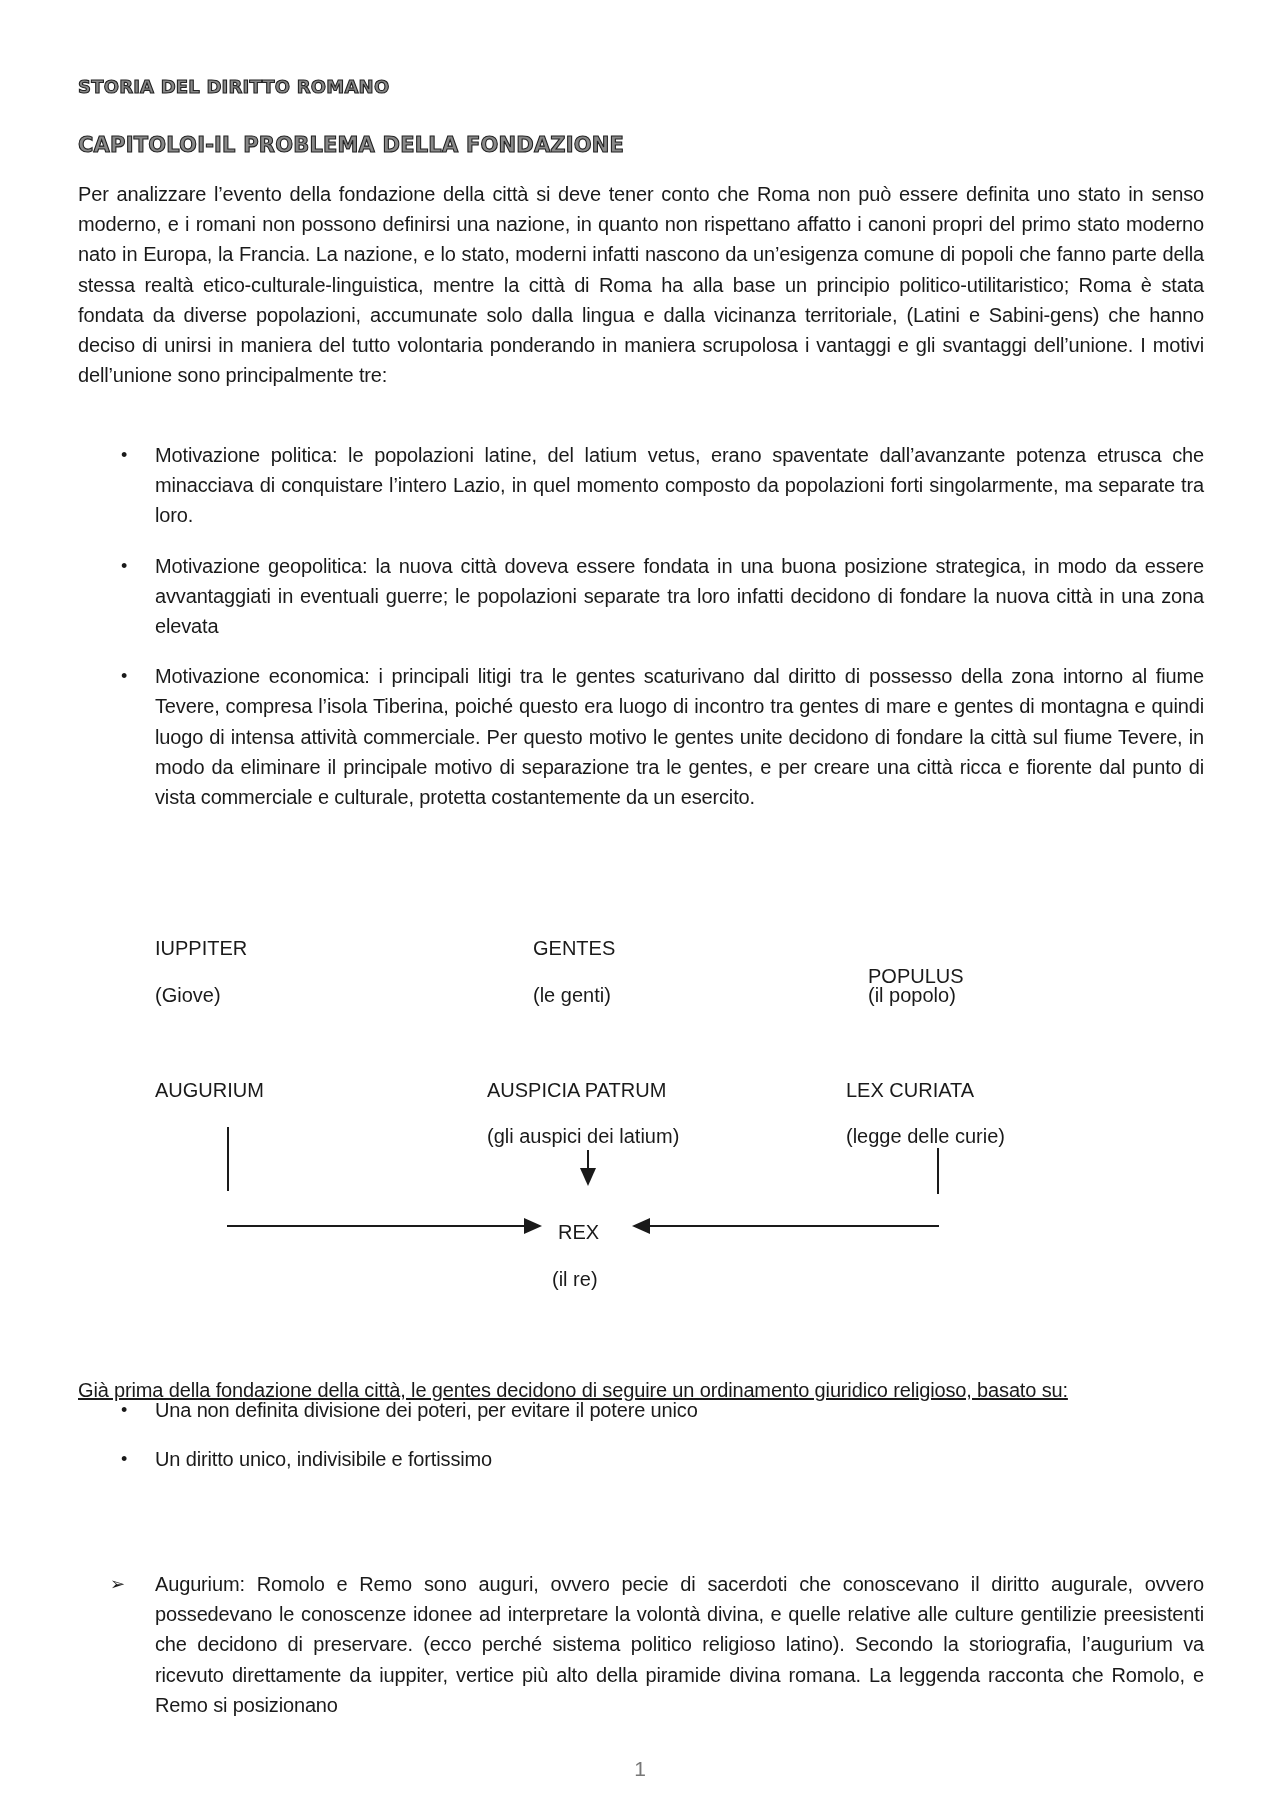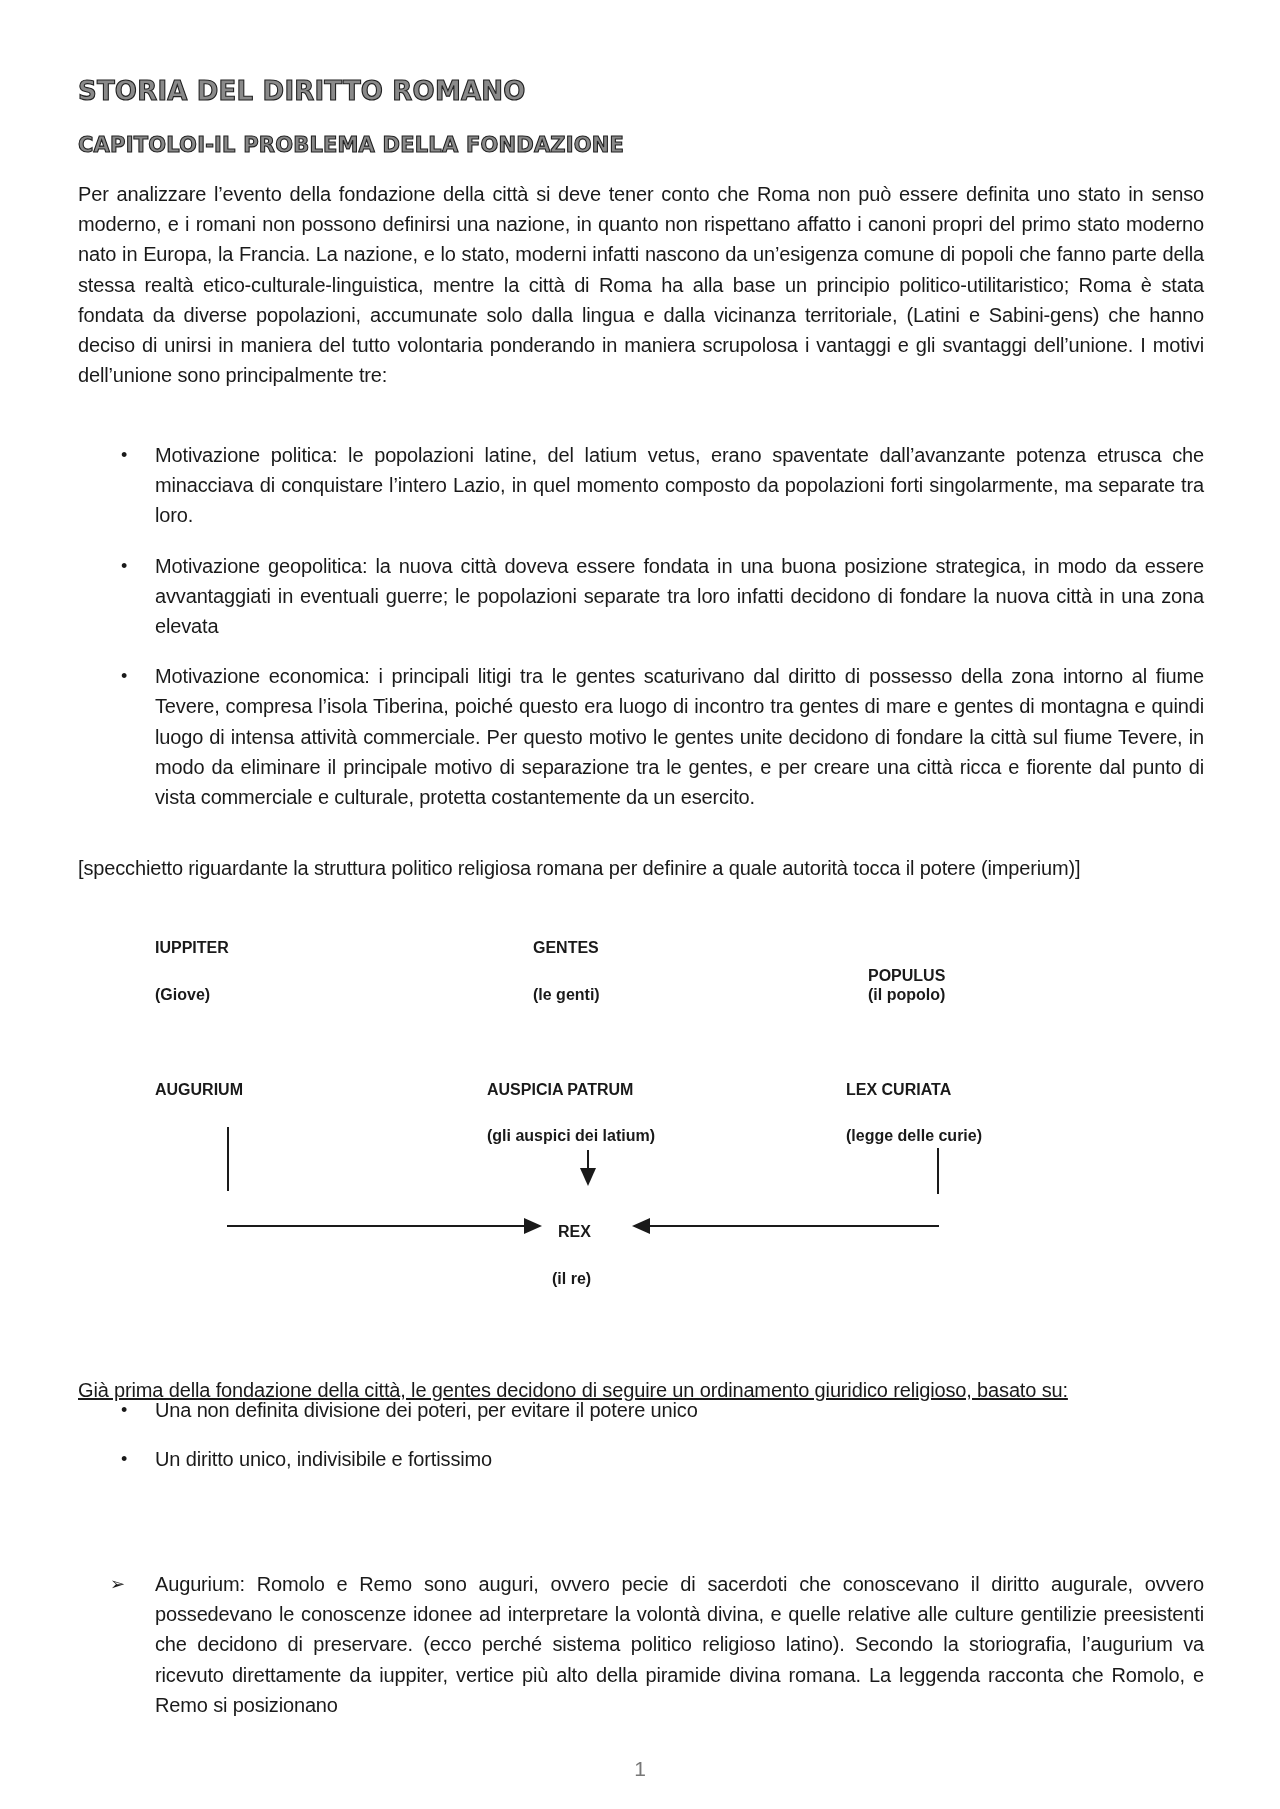--- a/index.html
+++ b/index.html
@@ -4,33 +4,33 @@
 <style>
   html, body { margin: 0; padding: 0; background: #ffffff; }
   body { width: 1280px; height: 1809px; position: relative; overflow: hidden;
          font-family: "Liberation Sans", sans-serif; color: #1a1a1a; }
   .page { position: absolute; left: 0; top: 0; width: 1280px; height: 1809px; }
   .h1, .h2 {
     position: absolute; left: 78px; margin: 0; font-weight: bold;
     color: #8a8a8a; -webkit-text-stroke: 1.1px #222; letter-spacing: 0.2px;
     font-family: "DejaVu Sans", sans-serif;
   }
-  .h1 { top: 76px; font-size: 26px; }
+  .h1 { top: 76px; font-size: 18px; }
   .h2 { top: 133px; font-size: 21px; }
   .para {
     position: absolute; left: 78px; width: 1126px; margin: 0;
     font-size: 20px; line-height: 30.2px; text-align: justify;
     letter-spacing: -0.15px;
   }
   .list { position: absolute; left: 0; width: 1280px; margin: 0; padding: 0; list-style: none; }
   .list li { position: relative; padding-left: 155px; width: 1049px;
              font-size: 20px; line-height: 30.2px; text-align: justify; letter-spacing: -0.15px; }
   .bullet { position: absolute; left: 114px; top: 0; width: 20px; text-align: center; font-size: 18px; }
   .arrow-bullet { position: absolute; left: 110px; top: 0; font-size: 18px; }
-  .dlabel { position: absolute; font-size: 16px; line-height: 24px; white-space: nowrap; font-weight: bold; }
+  .dlabel { position: absolute; font-size: 20px; line-height: 24px; white-space: nowrap; }
   .hline { position: absolute; height: 2px; background: #1a1a1a; }
   .vline { position: absolute; width: 2px; background: #1a1a1a; }
   .tri-right { position: absolute; width: 0; height: 0;
                border-top: 8px solid transparent; border-bottom: 8px solid transparent;
                border-left: 18px solid #1a1a1a; }
   .tri-left { position: absolute; width: 0; height: 0;
               border-top: 8px solid transparent; border-bottom: 8px solid transparent;
               border-right: 18px solid #1a1a1a; }
   .tri-down { position: absolute; width: 0; height: 0;
               border-left: 8px solid transparent; border-right: 8px solid transparent;
@@ -56,21 +56,20 @@
     <li style="margin-bottom:20px;">
       <span class="bullet">•</span>
       <span>Motivazione geopolitica: la nuova città doveva essere fondata in una buona posizione strategica, in modo da essere avvantaggiati in eventuali guerre; le popolazioni separate tra loro infatti decidono di fondare la nuova città in una zona elevata</span>
     </li>
     <li>
       <span class="bullet">•</span>
       <span>Motivazione economica: i principali litigi tra le gentes scaturivano dal diritto di possesso della zona intorno al fiume Tevere, compresa l’isola Tiberina, poiché questo era luogo di incontro tra gentes di mare e gentes di montagna e quindi luogo di intensa attività commerciale. Per questo motivo le gentes unite decidono di fondare la città sul fiume Tevere, in modo da eliminare il principale motivo di separazione tra le gentes, e per creare una città ricca e fiorente dal punto di vista commerciale e culturale, protetta costantemente da un esercito.</span>
     </li>
   </ul>
 
-  <p class="para" style="top:853px;">[specchietto riguardante la struttura politico religiosa romana per definire a quale autorità tocca il potere (imperium)]</p>
 
   <div>
     <span class="dlabel" style="left:155px; top:936px;">IUPPITER</span>
     <span class="dlabel" style="left:155px; top:983px;">(Giove)</span>
     <span class="dlabel" style="left:533px; top:936px;">GENTES</span>
     <span class="dlabel" style="left:533px; top:983px;">(le genti)</span>
     <span class="dlabel" style="left:868px; top:936px;margin-top:28px;">POPULUS</span>
     <span class="dlabel" style="left:868px; top:983px;">(il popolo)</span>
 
     <span class="dlabel" style="left:155px; top:1078px;">AUGURIUM</span>

